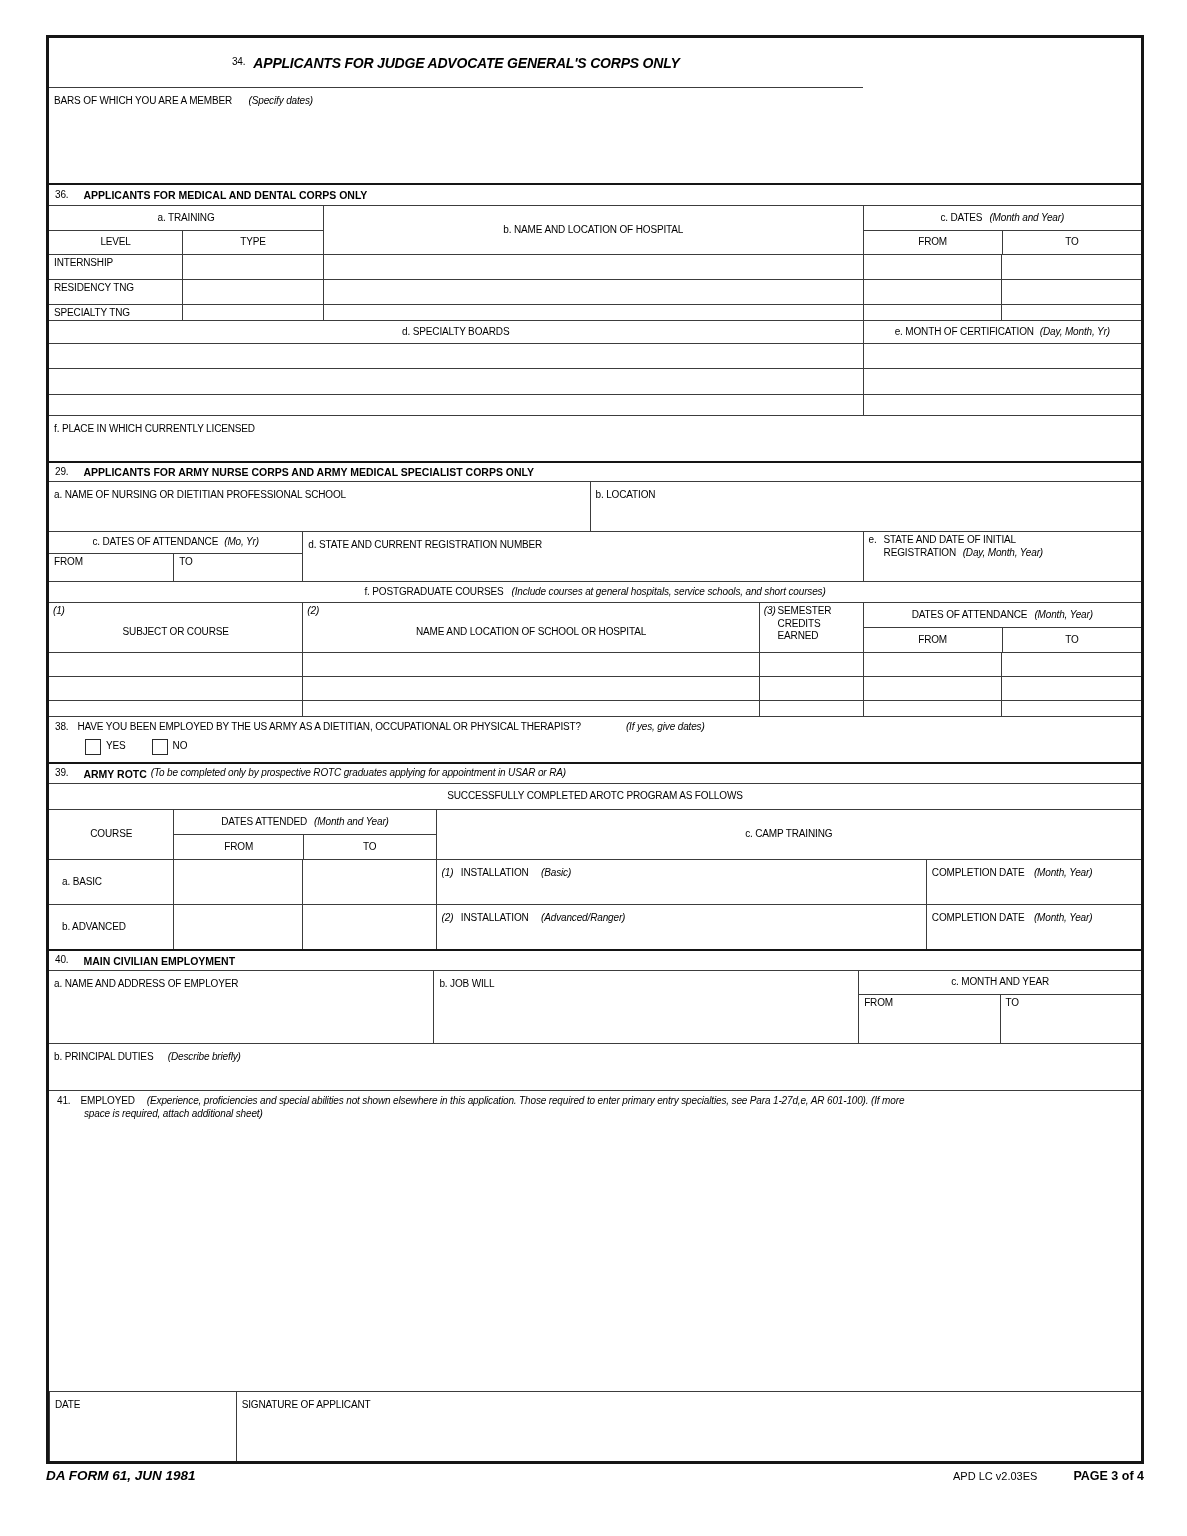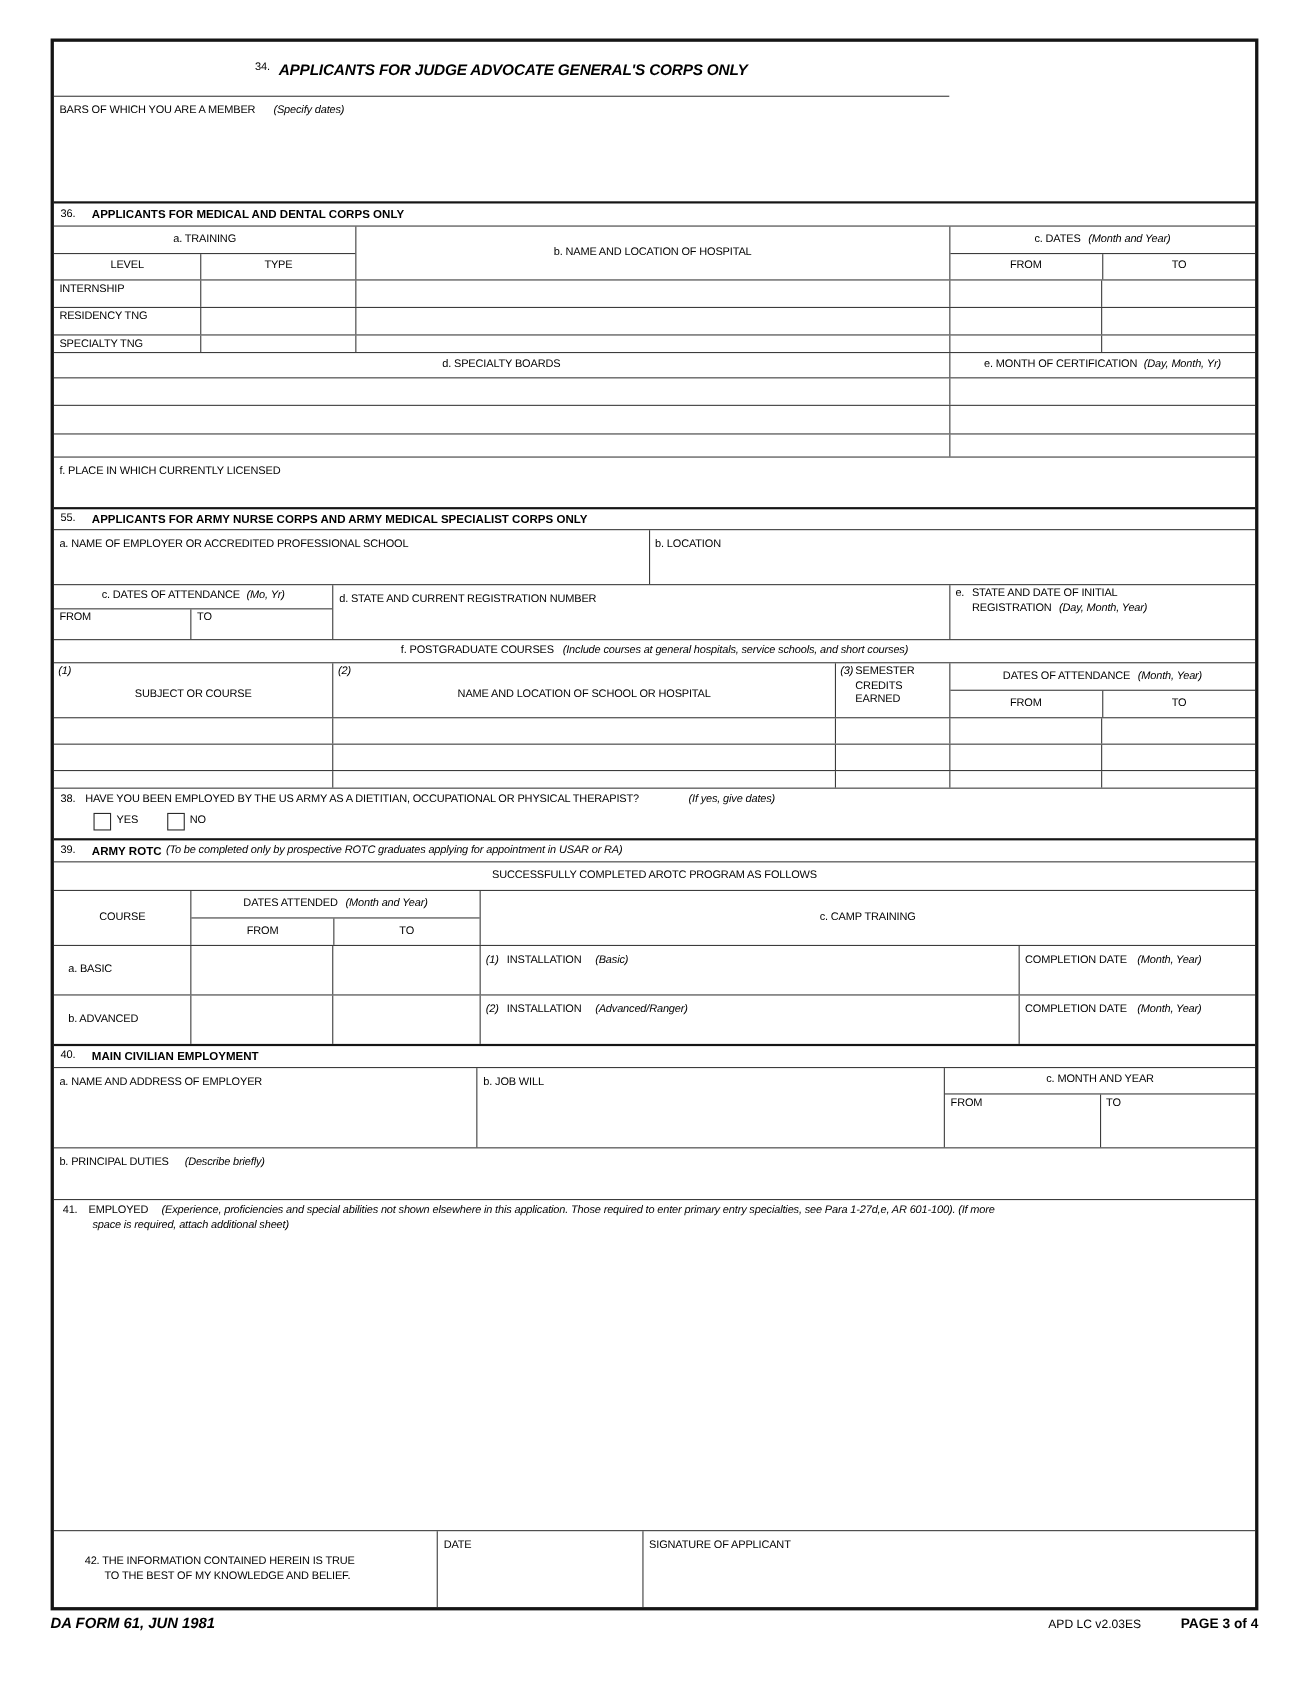--- a/index.html
+++ b/index.html
@@ -125,27 +125,27 @@
     <div class="c" style="flex:1"></div>
   </div>
 
   <div class="row" style="height:46px">
     <div class="pad" style="flex:1">
       <span class="lab">f.  PLACE IN WHICH CURRENTLY LICENSED</span>
     </div>
   </div>
 
   <div class="row tk sec" style="height:20px">
-    <span class="n lab">55.</span>
+    <span class="n lab">29.</span>
     <span class="t">APPLICANTS FOR ARMY NURSE CORPS AND ARMY MEDICAL SPECIALIST CORPS ONLY</span>
   </div>
 
   <div class="row" style="height:50px">
     <div class="pad" style="width:49.5%">
-      <span class="lab">a.  NAME OF EMPLOYER OR ACCREDITED PROFESSIONAL SCHOOL</span>
+      <span class="lab">a.  NAME OF NURSING OR DIETITIAN PROFESSIONAL SCHOOL</span>
     </div>
     <div class="c pad" style="flex:1">
       <span class="lab">b.  LOCATION</span>
     </div>
   </div>
 
   <div class="row" style="height:50px">
     <div class="col" style="width:23.2%">
       <div class="ctr bb" style="height:22px">
         <span class="lab">c.  DATES OF ATTENDANCE</span>
@@ -326,24 +326,20 @@
   <div class="row" style="height:301px">
     <div style="flex:1;padding:4px 8px">
       <div class="lab">
         <span style="margin-right:10px">41.</span><span>EMPLOYED</span><span class="hint" style="margin-left:12px">(Experience, proficiencies and special abilities not shown elsewhere in this application.  Those required to enter primary entry specialties, see Para 1-27d,e, AR 601-100). (If more</span>
       </div>
       <div class="lab hint" style="padding-left:27px">space is required, attach additional sheet)</div>
     </div>
   </div>
 
   <div class="row" style="height:70px">
-    <div style="width:31.9%;display:flex;flex-direction:column;justify-content:center;padding-left:28px">
-      <div class="lab">42.  THE INFORMATION CONTAINED HEREIN IS TRUE</div>
-      <div class="lab" style="padding-left:18px">TO THE BEST OF MY KNOWLEDGE AND BELIEF.</div>
-    </div>
     <div class="c pad" style="width:17.1%">
       <span class="lab">DATE</span>
     </div>
     <div class="c pad" style="flex:1">
       <span class="lab">SIGNATURE OF APPLICANT</span>
     </div>
   </div>
 
 </div>
 

